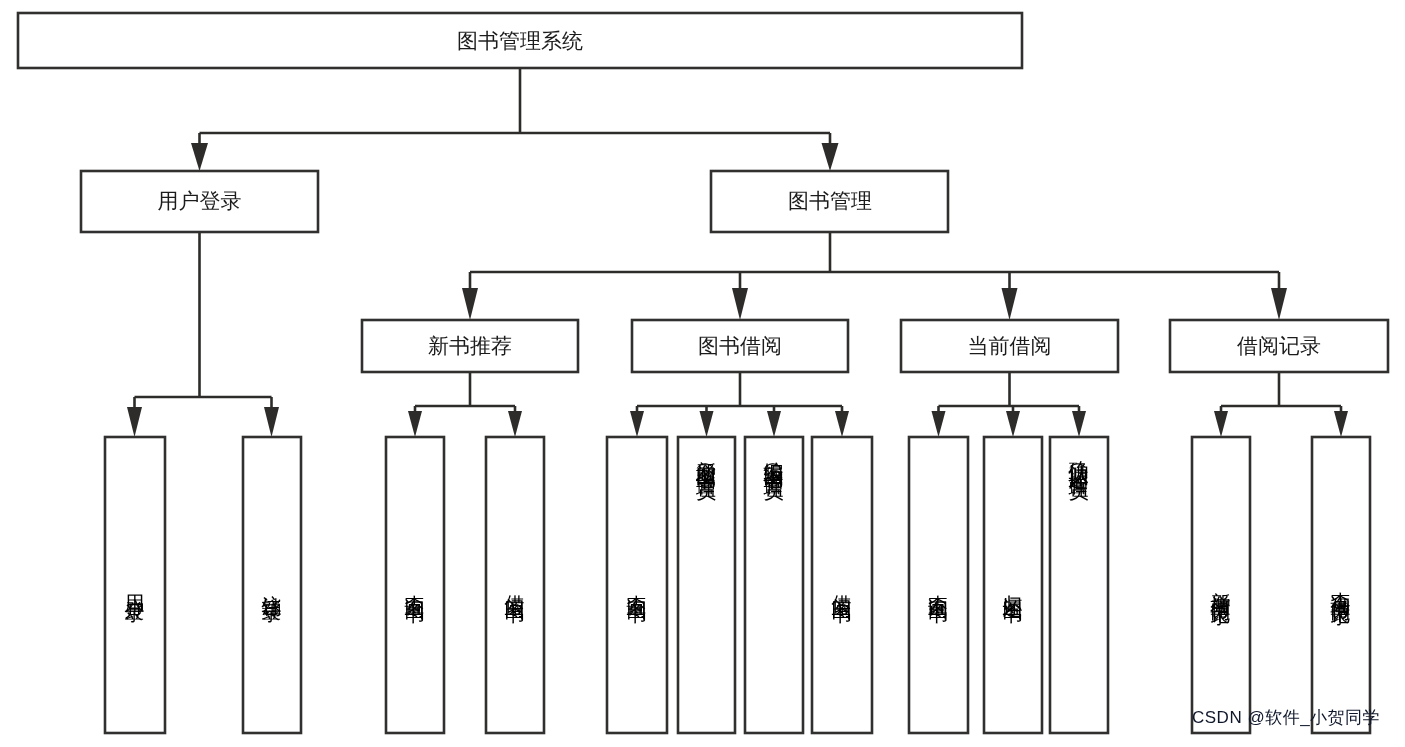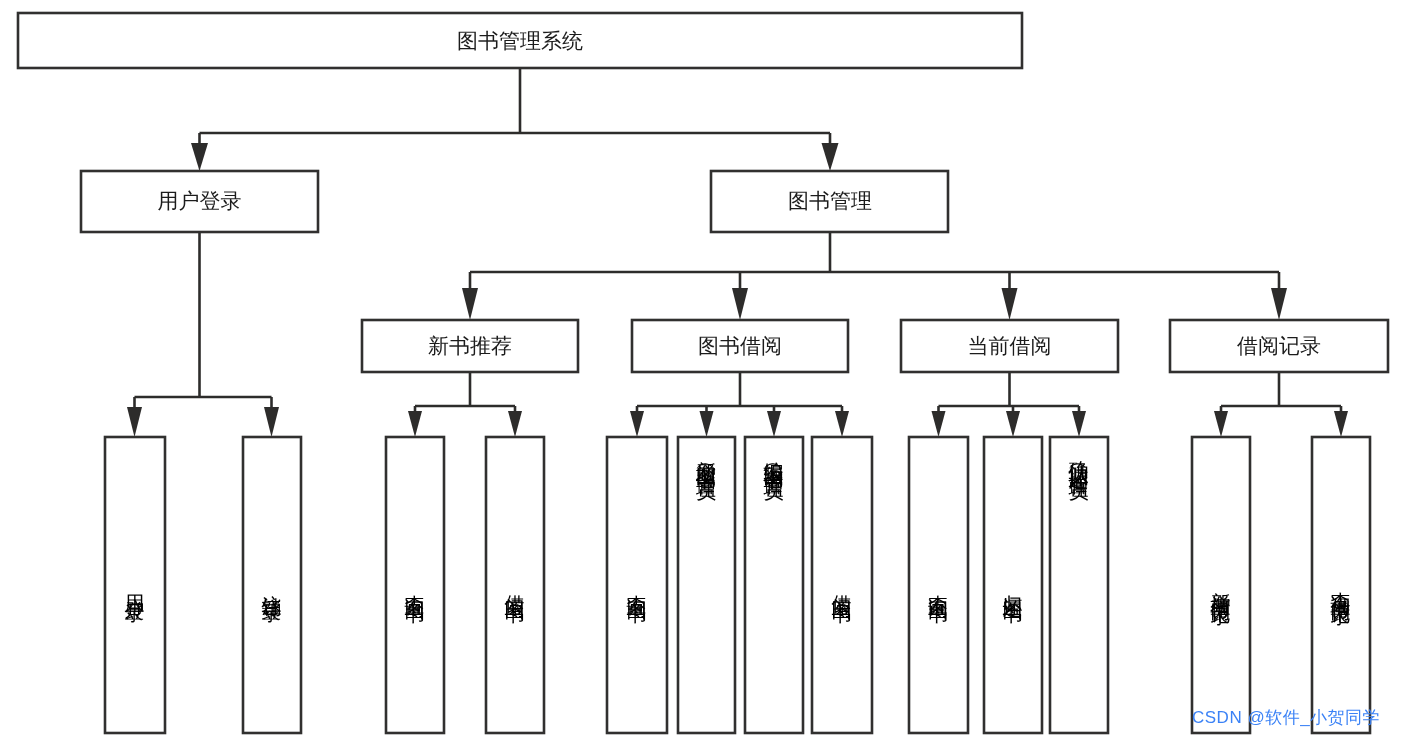--- a/index.html
+++ b/index.html
@@ -62,21 +62,21 @@
     position: absolute;
     display: flex;
     align-items: center;
     justify-content: center;
     pointer-events: none;
   }
   .watermark {
     position: absolute;
     font-family: "Liberation Sans", "DejaVu Sans", sans-serif;
     font-size: 17px;
-    color: #3b82f6;
+    color: #0f172a;
     white-space: nowrap;
     letter-spacing: 0.5px;
   }
 </style>
 </head>
 <body>
 
 <div id="diagram-root">
 
   <svg class="tree-canvas" viewBox="0 0 1405 747">

